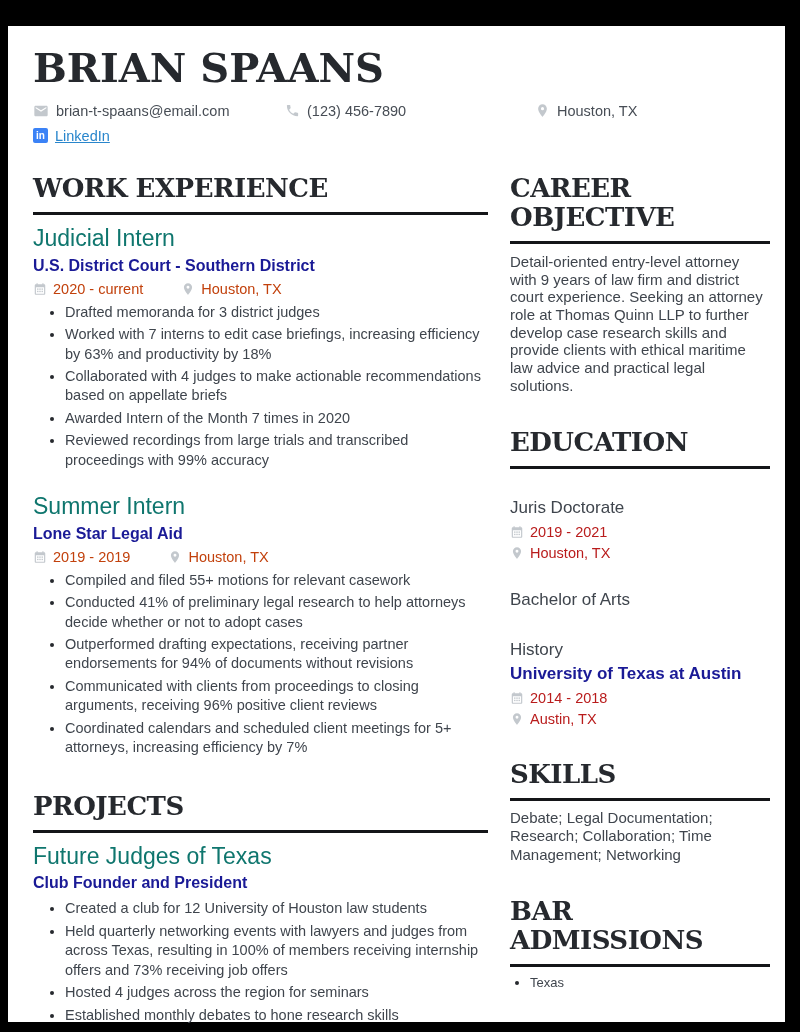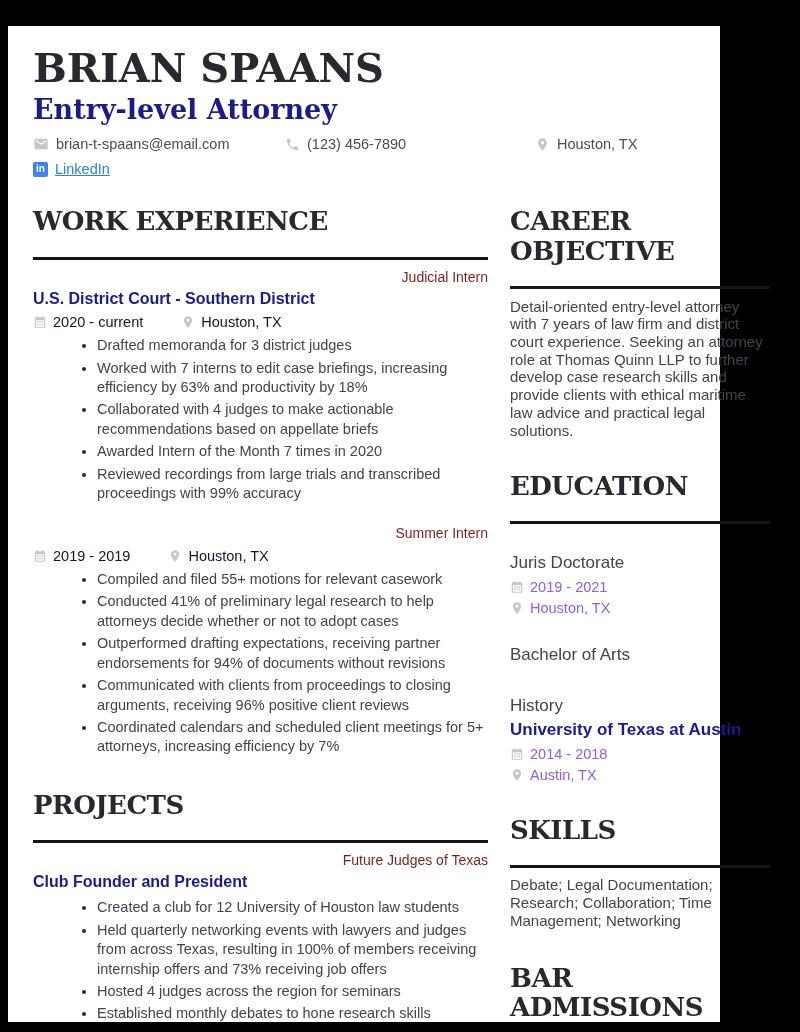--- a/index.html
+++ b/index.html
@@ -1,21 +1,21 @@
 <!DOCTYPE html>
 <html><head>
 <meta charset="utf-8">
 <style>
   html,body{margin:0;padding:0;}
   body{
     width:800px;height:1032px;background:#000;overflow:hidden;
     font-family:"Liberation Sans", sans-serif;
   }
   .page{
-    position:absolute;left:8px;top:26px;width:712px;height:996px;
+    position:absolute;left:8px;top:26px;width:777px;height:996px;
     background:#ffffff;box-sizing:border-box;
     padding:20px 15px 0 25px;
   }
   
   .name{
     margin:0;font-family:"DejaVu Serif", serif;font-weight:700;
     font-size:40px;line-height:1.12;color:#26292e;letter-spacing:0;
   }
   .role-title{
     margin:4px 0 0 0;font-family:"DejaVu Serif", serif;font-weight:700;
@@ -35,61 +35,60 @@
     width:15px;height:15px;border-radius:2px;background:#3b82f6;
     color:#fff;font-size:10px;font-weight:bold;line-height:1;
   }
   
   .columns{display:flex;margin-top:30px;}
   .col-left{width:455px;flex:0 0 455px;}
   .col-right{width:260px;flex:0 0 260px;margin-left:22px;}
   .sec-heading{
     margin:0;font-family:"DejaVu Serif", serif;font-weight:700;
     font-size:26px;line-height:1.12;color:#26292e;letter-spacing:-0.5px;
-    border-bottom:3px solid #141518;padding-bottom:20px;
+    border-bottom:3px solid #141518;padding-bottom:9px;
   }
   
   .job{margin-top:9px;}
   .job + .job{margin-top:22px;}
-  .job-title{font-size:14px;color:#7f1d1d;line-height:1.25;text-align:right;}
+  .job-title{font-size:23px;color:#0f766e;line-height:1.25;}
   .job-company{font-size:16px;font-weight:bold;color:#1a1a96;margin-top:3px;line-height:1.25;}
   .meta-row{display:flex;align-items:center;margin-top:5px;}
-  .meta{display:flex;align-items:center;font-size:14.5px;color:#0f172a;}
+  .meta{display:flex;align-items:center;font-size:14.5px;color:#c2410c;}
   .meta + .meta{margin-left:38px;}
   .meta .txt{margin-left:6px;}
   ul.bullets{margin:6px 0 0 0;padding-left:32px;}
   ul.bullets li{
-    font-size:14.5px;color:#3f454d;line-height:1.34;margin-bottom:3px;margin-left:32px;
+    font-size:14.5px;color:#3f454d;line-height:1.34;margin-bottom:3px;
   }
   ul.bullets li::marker{color:#26292e;}
   .section-projects{margin-top:34px;}
   
   .objective-text{
     margin:9px 0 0 0;font-size:15px;line-height:1.18;color:#3f454d;
   }
   .section-rt{margin-top:33px;}
   .edu-entry{margin-top:10px;}
   .edu-entry + .edu-entry{margin-top:21px;}
   .edu-degree,.edu-field{font-size:17px;color:#3f454d;line-height:1.3;margin-top:28px;}
   .edu-field:empty{display:none;}
   .edu-school{font-size:17px;font-weight:bold;color:#1a1a96;line-height:1.3;margin-top:2px;}
-  .edu-meta{display:flex;align-items:center;font-size:14.5px;color:#8b5cf6;margin-top:5px;}
+  .edu-meta{display:flex;align-items:center;font-size:14.5px;color:#b91c1c;margin-top:5px;}
   .edu-meta .txt{margin-left:6px;}
   .skills-text{margin:8px 0 0 0;font-size:15px;line-height:1.22;color:#3f454d;}
   ul.bar-list{margin:8px 0 0 0;padding-left:20px;}
-  ul.bar-list li{font-size:20px;color:#3f454d;line-height:1.3;}
+  ul.bar-list li{font-size:13px;color:#3f454d;line-height:1.3;}
 </style>
 </head>
 <body>
 
 <div class="page">
 
   <header>
     <h1 class="name">BRIAN SPAANS</h1>
-    <h2 class="role-title">Entry-level Attorney</h2>
 
     <div class="contact">
       <div class="contact-row">
         <span class="citem c-email">
           <span class="ic">
             <svg width="16" height="16" viewBox="0 0 24 24" fill="#c3c8cd">
                 <path d="M20 4H4c-1.1 0-2 .9-2 2v12c0 1.1.9 2 2 2h16c1.1 0 2-.9 2-2V6c0-1.1-.9-2-2-2zm0 4-8 5-8-5V6l8 5 8-5v2z"></path>
               </svg>
           </span>
           <span class="txt">brian-t-spaans@email.com</span>
@@ -158,20 +157,21 @@
             <li>Drafted memoranda for 3 district judges</li>
             <li>Worked with 7 interns to edit case briefings, increasing efficiency by 63% and productivity by 18%</li>
             <li>Collaborated with 4 judges to make actionable recommendations based on appellate briefs</li>
             <li>Awarded Intern of the Month 7 times in 2020</li>
             <li>Reviewed recordings from large trials and transcribed proceedings with 99% accuracy</li>
           </ul>
         </article>
 
         <article class="job">
           <div class="job-title">Summer Intern</div>
+          <div class="job-company">Lone Star Legal Aid</div>
           <div class="meta-row">
             <span class="meta">
               <span class="ic">
                 <svg width="14" height="14" viewBox="0 0 24 24" fill="#c3c8cd">
                     <path d="M19 4h-1V2h-2v2H8V2H6v2H5c-1.1 0-2 .9-2 2v14c0 1.1.9 2 2 2h14c1.1 0 2-.9 2-2V6c0-1.1-.9-2-2-2zm0 16H5V9h14v11z"></path>
                     <rect x="7" y="11" width="2.4" height="2.4"></rect>
                     <rect x="10.8" y="11" width="2.4" height="2.4"></rect>
                     <rect x="14.6" y="11" width="2.4" height="2.4"></rect>
                     <rect x="7" y="15" width="2.4" height="2.4"></rect>
                     <rect x="10.8" y="15" width="2.4" height="2.4"></rect>
@@ -211,21 +211,21 @@
             <li>Established monthly debates to hone research skills</li>
           </ul>
         </article>
       </section>
     </div>
 
     <div class="col-right">
 
       <section>
         <h3 class="sec-heading">CAREER OBJECTIVE</h3>
-        <p class="objective-text">Detail-oriented entry-level attorney with 7 years of law firm and district court experience. Seeking an attorney role at Thomas Quinn LLP to further develop case research skills and provide clients with ethical maritime law advice and practical legal solutions.</p>
+        <p class="objective-text">Detail-oriented entry-level attorney with 9 years of law firm and district court experience. Seeking an attorney role at Thomas Quinn LLP to further develop case research skills and provide clients with ethical maritime law advice and practical legal solutions.</p>
       </section>
 
       <section class="section-rt">
         <h3 class="sec-heading">EDUCATION</h3>
 
         <div class="edu-entry">
           <div class="edu-degree">Juris Doctorate</div>
 
           <div class="edu-meta">
             <span class="ic">

